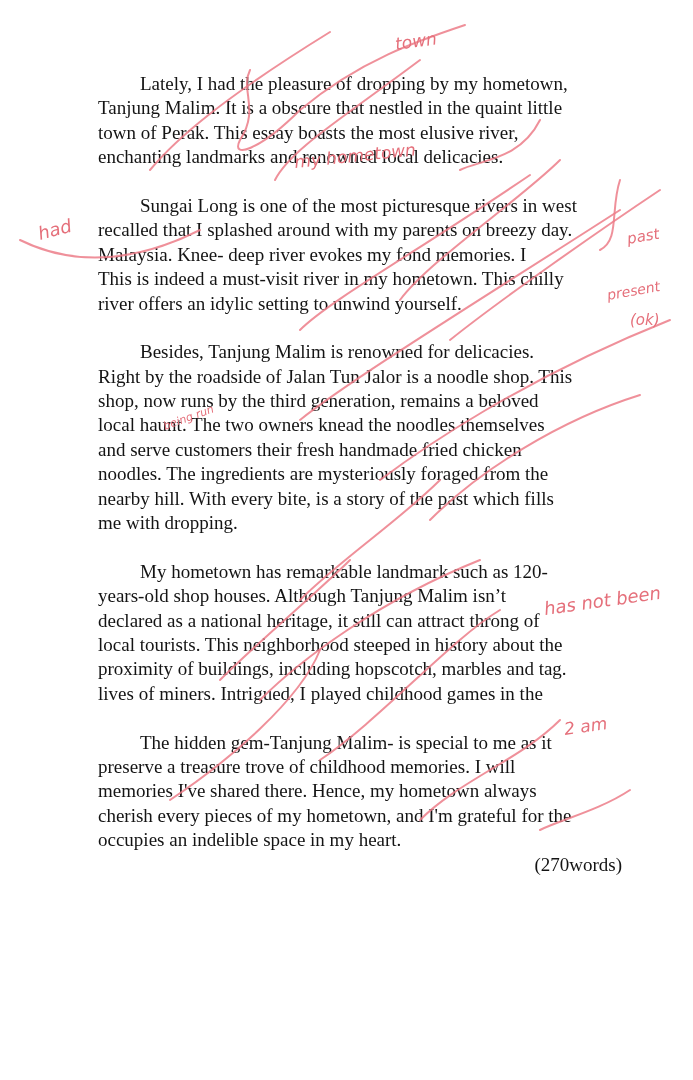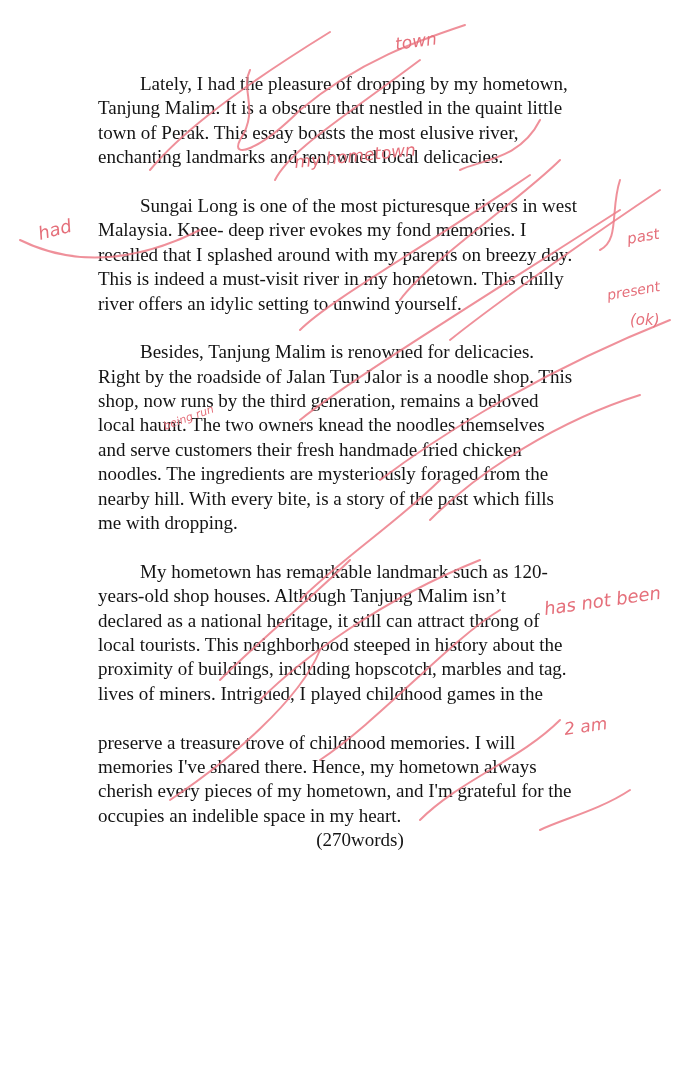--- a/index.html
+++ b/index.html
@@ -7,42 +7,42 @@
   .page { position: absolute; left: 0; top: 0; width: 693px; height: 1080px; background: #fff; }
   .essay {
     position: absolute; left: 84px; top: 72px; width: 530px;
     font-family: "Liberation Serif", serif; font-size: 19px; line-height: 24.4px;
     color: #141414;
     margin-left: 14px;
   }
   .line { white-space: nowrap; display: block; height: 24.4px; }
   .indent { padding-left: 42px; }
   .para { margin-bottom: 24.4px; }
-  .wordcount { text-align: center; padding-right: 6px; }
+  .wordcount { text-align: right; padding-right: 6px; }
   svg.marks { position: absolute; left: 0; top: 0; width: 693px; height: 1080px; pointer-events: none; }
   .hw { font-family: "DejaVu Sans", sans-serif; fill: #e5707b; font-style: italic; }
   .stroke { fill: none; stroke: #ec7d88; stroke-width: 2; stroke-linecap: round; opacity: 0.85; }
 </style>
 </head>
 <body>
 
 <div class="page">
   <div class="essay">
 
     <div class="para">
       <span class="line indent">Lately, I had the pleasure of dropping by my hometown,</span>
       <span class="line">Tanjung Malim. It is a obscure that nestled in the quaint little</span>
       <span class="line">town of Perak. This essay boasts the most elusive river,</span>
       <span class="line">enchanting landmarks and renowned local delicacies.</span>
     </div>
 
     <div class="para">
       <span class="line indent">Sungai Long is one of the most picturesque rivers in west</span>
+      <span class="line">recalled that I splashed around with my parents on breezy day.</span>
       <span class="line">Malaysia. Knee- deep river evokes my fond memories. I</span>
-      <span class="line">recalled that I splashed around with my parents on breezy day.</span>
       <span class="line">This is indeed a must-visit river in my hometown. This chilly</span>
       <span class="line">river offers an idylic setting to unwind yourself.</span>
     </div>
 
     <div class="para">
       <span class="line indent">Besides, Tanjung Malim is renowned for delicacies.</span>
       <span class="line">Right by the roadside of Jalan Tun Jalor is a noodle shop. This</span>
       <span class="line">shop, now runs by the third generation, remains a beloved</span>
       <span class="line">local haunt. The two owners knead the noodles themselves</span>
       <span class="line">and serve customers their fresh handmade fried chicken</span>
@@ -54,20 +54,21 @@
     <div class="para">
       <span class="line indent">My hometown has remarkable landmark such as 120-</span>
       <span class="line">years-old shop houses. Although Tanjung Malim isn’t</span>
       <span class="line">declared as a national heritage, it still can attract throng of</span>
       <span class="line">local tourists. This neighborhood steeped in history about the</span>
       <span class="line">proximity of buildings, including hopscotch, marbles and tag.</span>
       <span class="line">lives of miners. Intrigued, I played childhood games in the</span>
     </div>
 
     <div>
+      <span class="line indent">The hidden gem-Tanjung Malim- is special to me as it</span>
       <span class="line">preserve a treasure trove of childhood memories. I will</span>
       <span class="line">memories I've shared there. Hence, my hometown always</span>
       <span class="line">cherish every pieces of my hometown, and I'm grateful for the</span>
       <span class="line">occupies an indelible space in my heart.</span>
       <span class="line wordcount">(270words)</span>
     </div>
   </div>
 
   <svg class="marks" viewBox="0 0 693 1080">
 

